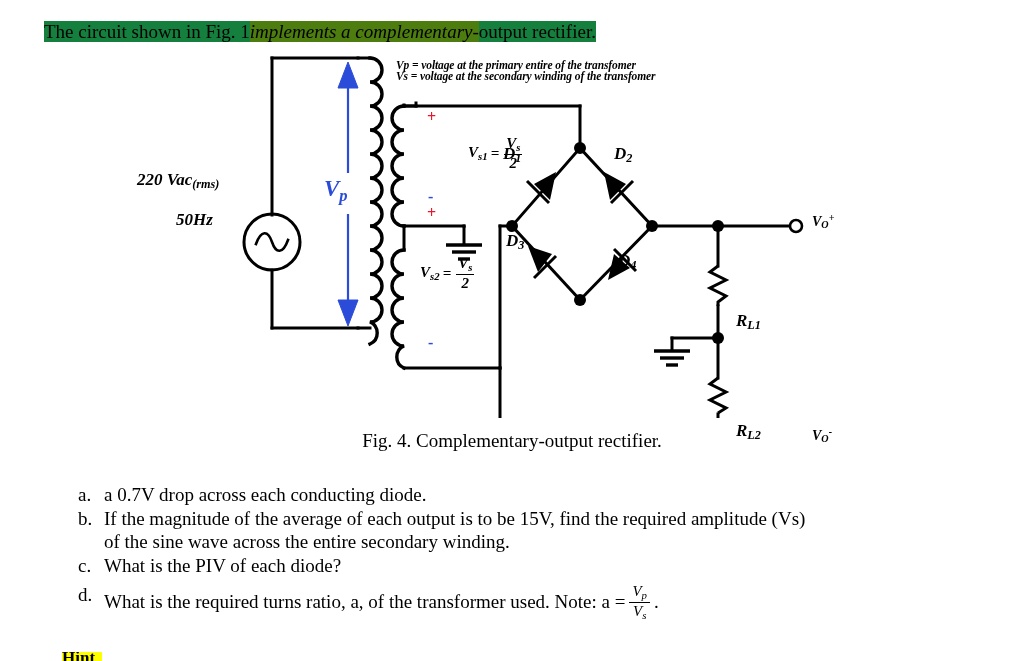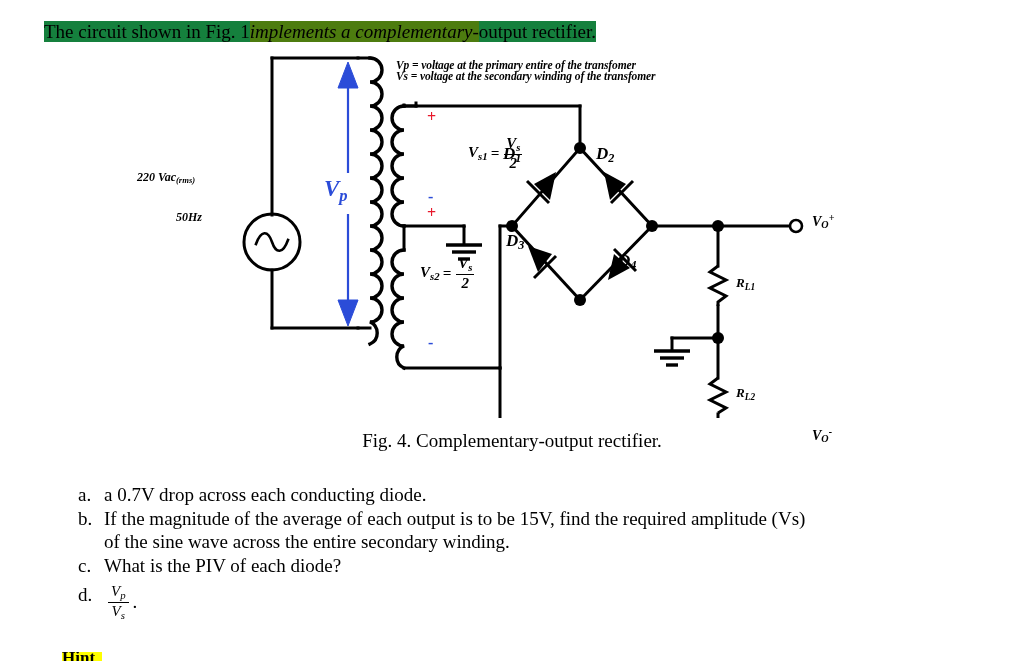--- a/index.html
+++ b/index.html
@@ -58,24 +58,24 @@
   .note {
     font-style: italic;
     font-weight: bold;
     font-size: 11.5px;
     line-height: 15px;
     letter-spacing: -0.1px;
   }
   .sub { font-size: 0.72em; vertical-align: -0.28em; }
   .sup { font-size: 0.72em; vertical-align: 0.45em; }
 
-  .src-label { font-size: 12px; font-style: italic; }
+  .src-label { font-size: 17px; font-style: italic; }
   .vp-label  { font-size: 23px; color: #2b4cd8; }
   .diode-label { font-size: 17px; }
-  .res-label { font-size: 13px; }
+  .res-label { font-size: 17px; margin-top: 36px; }
   .term-label { font-size: 14px; }
   .polarity-plus  { color: #e8192c; font-weight: bold; font-size: 16px; }
   .polarity-minus { color: #2b4cd8; font-weight: bold; font-size: 16px; }
 
   
   .veq { font-size: 15px; display: inline-flex; align-items: center; }
   .frac {
     display: inline-flex;
     flex-direction: column;
     align-items: center;
@@ -335,21 +335,21 @@
     <span><span>V</span><span class="sub">s2</span></span>
     <span style="margin:0 3px;">=</span>
     <span class="frac">
       <span class="num"><span>V</span><span class="sub">s</span></span>
       <span class="den">2</span>
     </span>
   </div>
   <div class="lbl polarity-minus" style="left:428px; top:286px;">-</div>
 
   <div class="lbl bi diode-label" style="left:503px; top:96px;"><span>D</span><span class="sub">1</span></div>
-  <div class="lbl bi diode-label" style="left:596px; top:96px;"><span>D</span><span class="sub">2</span></div>
+  <div class="lbl bi diode-label" style="left:614px; top:96px;"><span>D</span><span class="sub">2</span></div>
   <div class="lbl bi diode-label" style="left:506px; top:183px;"><span>D</span><span class="sub">3</span></div>
   <div class="lbl bi diode-label" style="left:618px; top:203px;"><span>D</span><span class="sub">4</span></div>
 
   <div class="lbl bi res-label" style="left:736px; top:227px;"><span>R</span><span class="sub">L1</span></div>
   <div class="lbl bi res-label" style="left:736px; top:337px;"><span>R</span><span class="sub">L2</span></div>
 
   <div class="lbl bi term-label" style="left:812px; top:164px;"><span>V</span><span class="sub">O</span><span class="sup">+</span></div>
   <div class="lbl bi term-label" style="left:812px; top:378px;"><span>V</span><span class="sub">O</span><span class="sup">-</span></div>
 </div>
 
@@ -375,20 +375,21 @@
   <div class="q-item">
     <div class="q-marker">c.</div>
     <div class="q-body">
       <span class="q-line">What is the PIV of each diode?</span>
     </div>
   </div>
 
   <div class="q-item" style="margin-top:6px;">
     <div class="q-marker">d.</div>
     <div class="q-body q-d-line">
+      <span>What is the required turns ratio, a, of the transformer used. Note: a =</span>
       <span class="inline-frac">
         <span class="num"><span>V</span><span class="sub">p</span></span>
         <span class="den"><span>V</span><span class="sub">s</span></span>
       </span>
       <span>.</span>
     </div>
   </div>
 </div>
 
 <div id="bottom-highlight">Hint</div>

